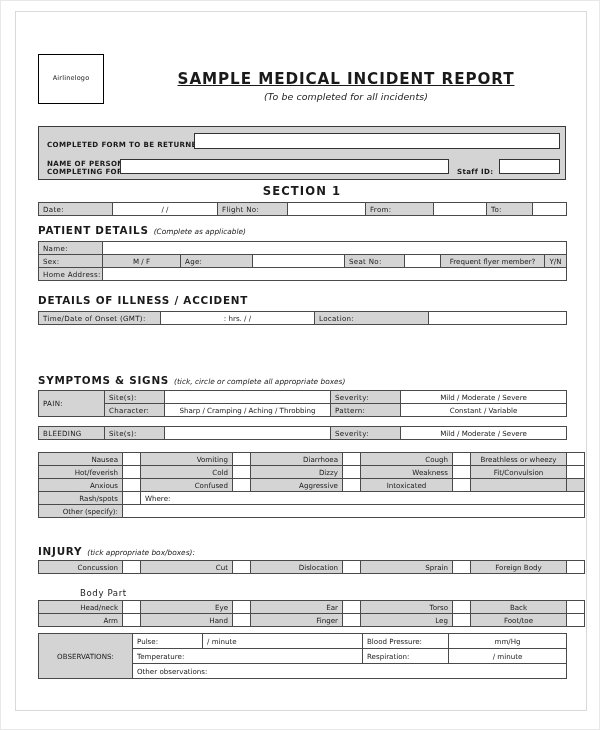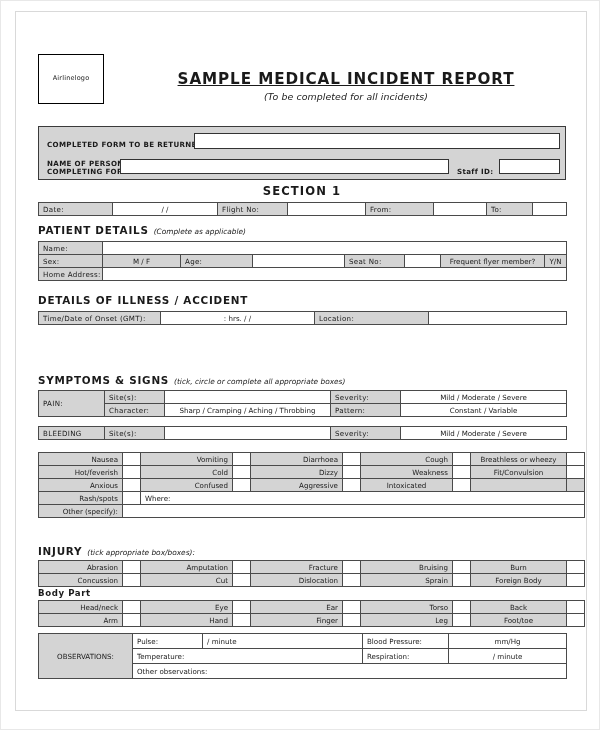--- a/index.html
+++ b/index.html
@@ -110,22 +110,23 @@
   .block-note {
     font-size: 7.4px;
     font-style: italic;
     font-weight: normal;
     letter-spacing: 0;
     margin-left: 5px;
   }
   .sub-head {
     position: absolute;
     font-size: 8.6px;
-    font-weight: bold;
+    font-weight: normal;
     letter-spacing: .6px;
+    margin-left: 42px;
   }
 
   
   .tbl {
     position: absolute;
     border-collapse: collapse;
     table-layout: fixed;
     font-size: 7.1px;
   }
   .tbl td {
@@ -382,32 +383,20 @@
         <col style="width:92px">
           <col style="width:18px">
         <col style="width:92px">
           <col style="width:18px">
         <col style="width:92px">
           <col style="width:18px">
         <col style="width:96px">
           <col style="width:18px">
       </colgroup>
       <tbody>
-          <tr>
-        <td class="g r">Abrasion</td>
-        <td class="w boxcell"></td>
-        <td class="g r">Amputation</td>
-        <td class="w boxcell"></td>
-        <td class="g r">Fracture</td>
-        <td class="w boxcell"></td>
-        <td class="g r">Bruising</td>
-        <td class="w boxcell"></td>
-        <td class="g c">Burn</td>
-        <td class="w boxcell"></td>
-      </tr>
       <tr>
         <td class="g r">Concussion</td>
         <td class="w boxcell"></td>
         <td class="g r">Cut</td>
         <td class="w boxcell"></td>
         <td class="g r">Dislocation</td>
         <td class="w boxcell"></td>
         <td class="g r">Sprain</td>
         <td class="w boxcell"></td>
         <td class="g c">Foreign Body</td>

